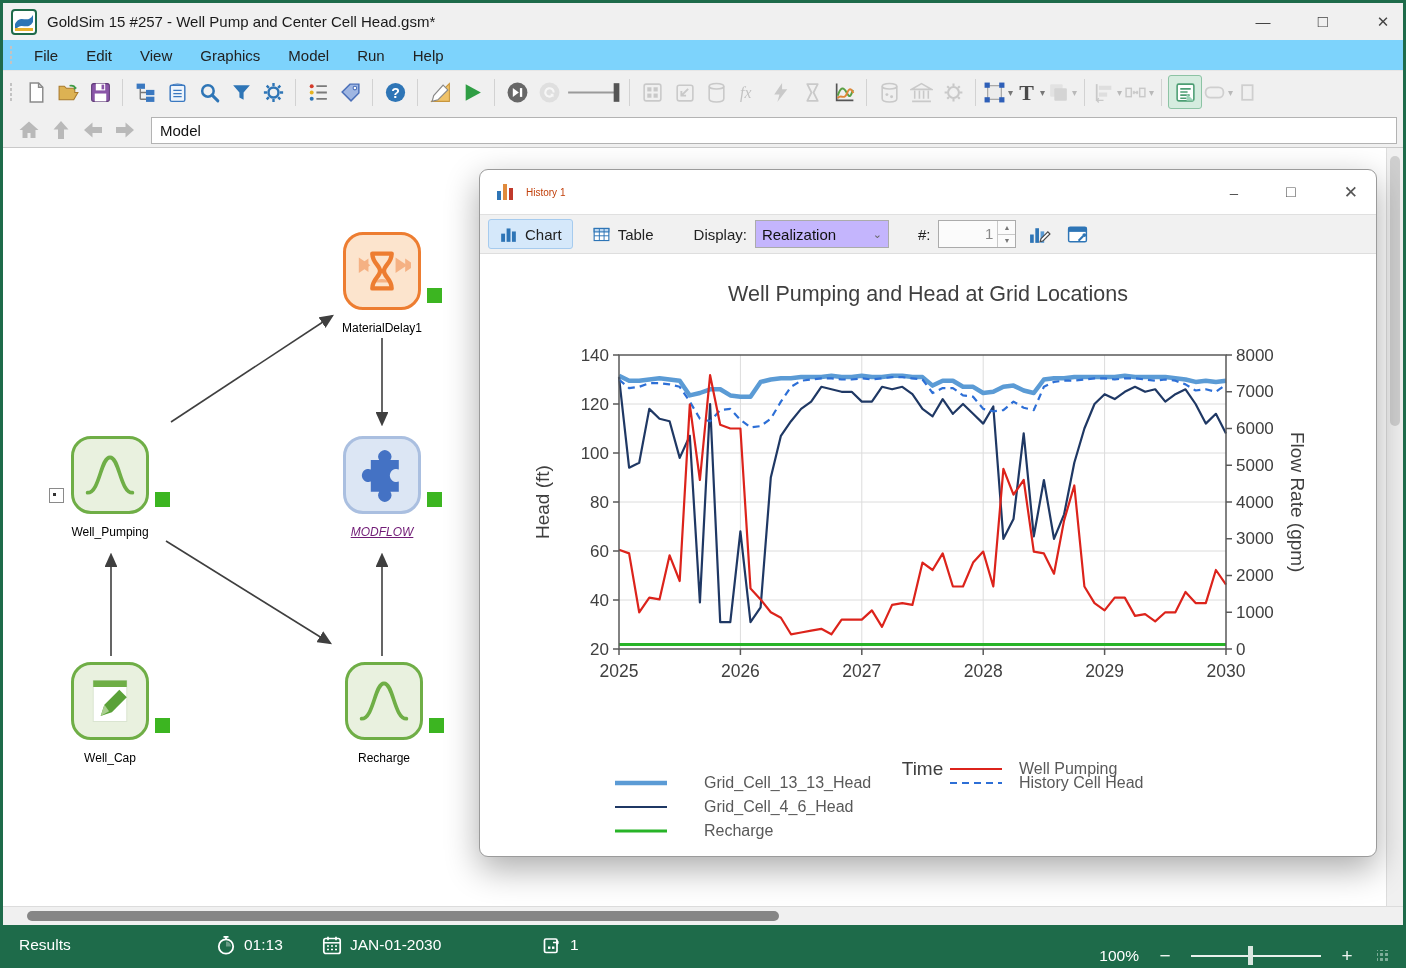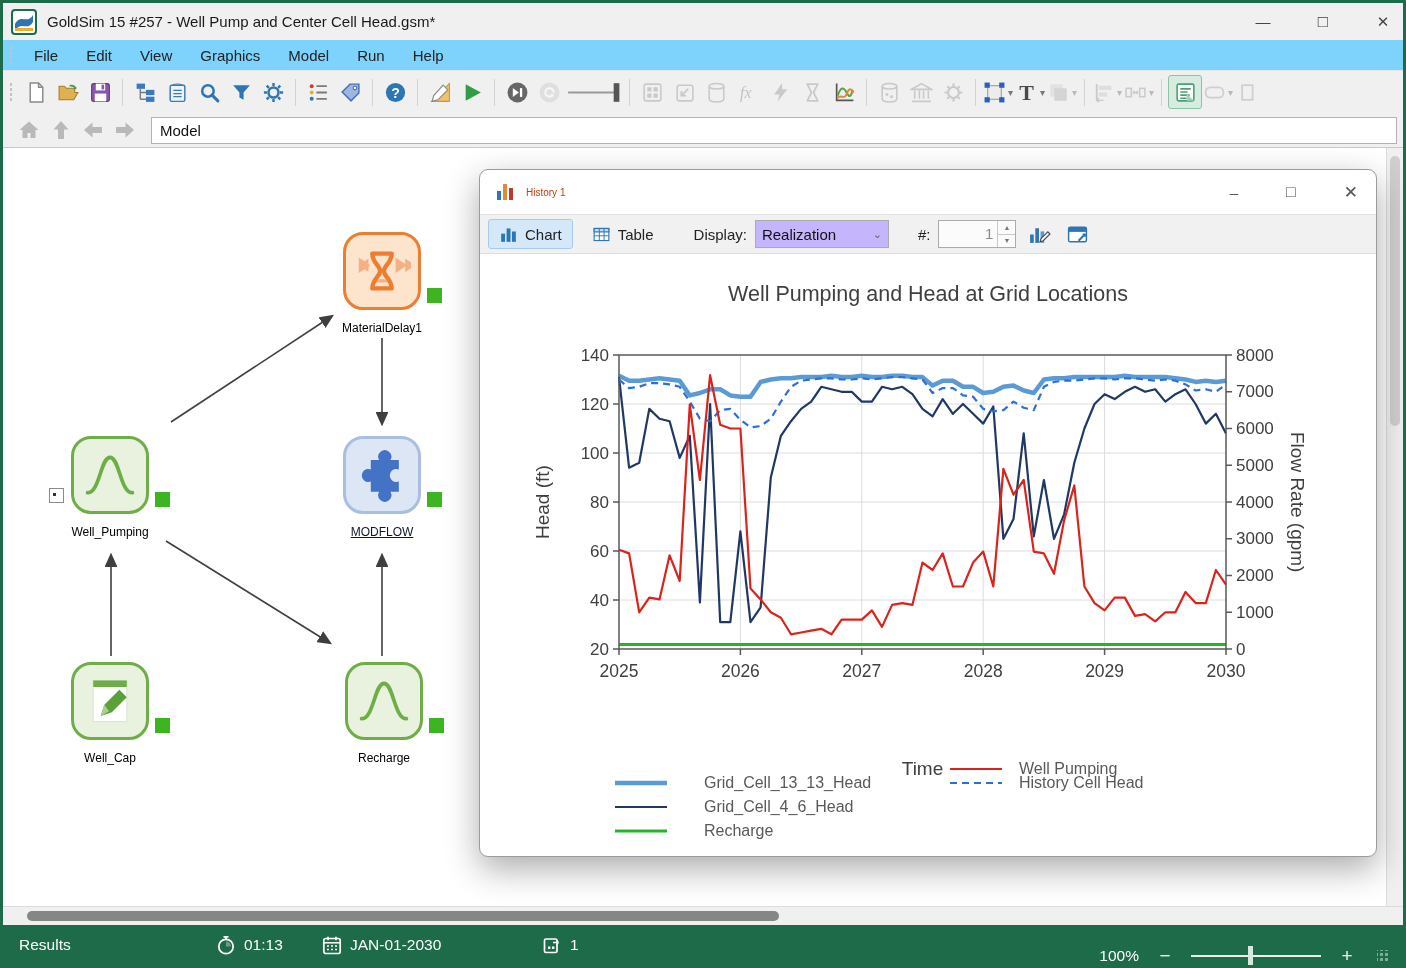--- a/index.html
+++ b/index.html
@@ -38,21 +38,21 @@
   .canvas{position:absolute;left:0;top:144px;width:1400px;height:778px;background:#ffffff;border-top:1px solid #c9c9c9;overflow:hidden;}
   .node{position:absolute;width:78px;height:78px;border-radius:20px;box-sizing:border-box;}
   .node .nicon{position:absolute;inset:0;display:flex;align-items:center;justify-content:center;}
   .node-label{position:absolute;top:86px;left:50%;transform:translateX(-50%);white-space:nowrap;font-size:12px;color:#000;text-align:center;}
   .n-gauss{background:#e9f1df;border:3.5px solid #6fae46;}
   .n-delay{background:#fce4cd;border:3.5px solid #ed7d31;}
   .n-mod{background:#dce6f4;border:3.5px solid #aabfe0;}
   .status-sq{position:absolute;right:-24px;bottom:4px;width:15px;height:15px;background:#3cb521;}
   .note-sq{position:absolute;left:-25px;bottom:8px;width:13px;height:13px;background:#fff;border:1px solid #8a8a8a;}
   .note-sq::after{content:"";position:absolute;left:3px;top:4px;width:3px;height:3px;background:#333;}
-  .modflow-label{color:#0f172a;text-decoration:underline;}
+  .modflow-label{color:#701a75;text-decoration:underline;font-style:italic;}
 
   
   .hscroll{position:absolute;left:0;bottom:0;width:1400px;height:19px;background:#f0f0f0;border-top:1px solid #dcdcdc;}
   .hscroll .thumb{position:absolute;left:24px;top:4px;width:752px;height:10px;border-radius:5px;background:#868686;}
   .vscroll{position:absolute;right:0;top:0;width:16px;height:759px;background:#f0f0f0;border-left:1px solid #dcdcdc;}
   .vscroll .thumb{position:absolute;left:3px;top:8px;width:10px;height:270px;border-radius:5px;background:#cfcfcf;}
 
   
   .hwin{position:absolute;left:476px;top:166px;width:896px;height:686px;background:#fff;border:1px solid #9b9b9b;border-radius:9px;box-shadow:0 12px 34px rgba(0,0,0,.33);z-index:5;}
   .hwin-title{position:absolute;left:0;top:0;width:100%;height:44px;display:flex;align-items:center;padding-left:14px;box-sizing:border-box;}

